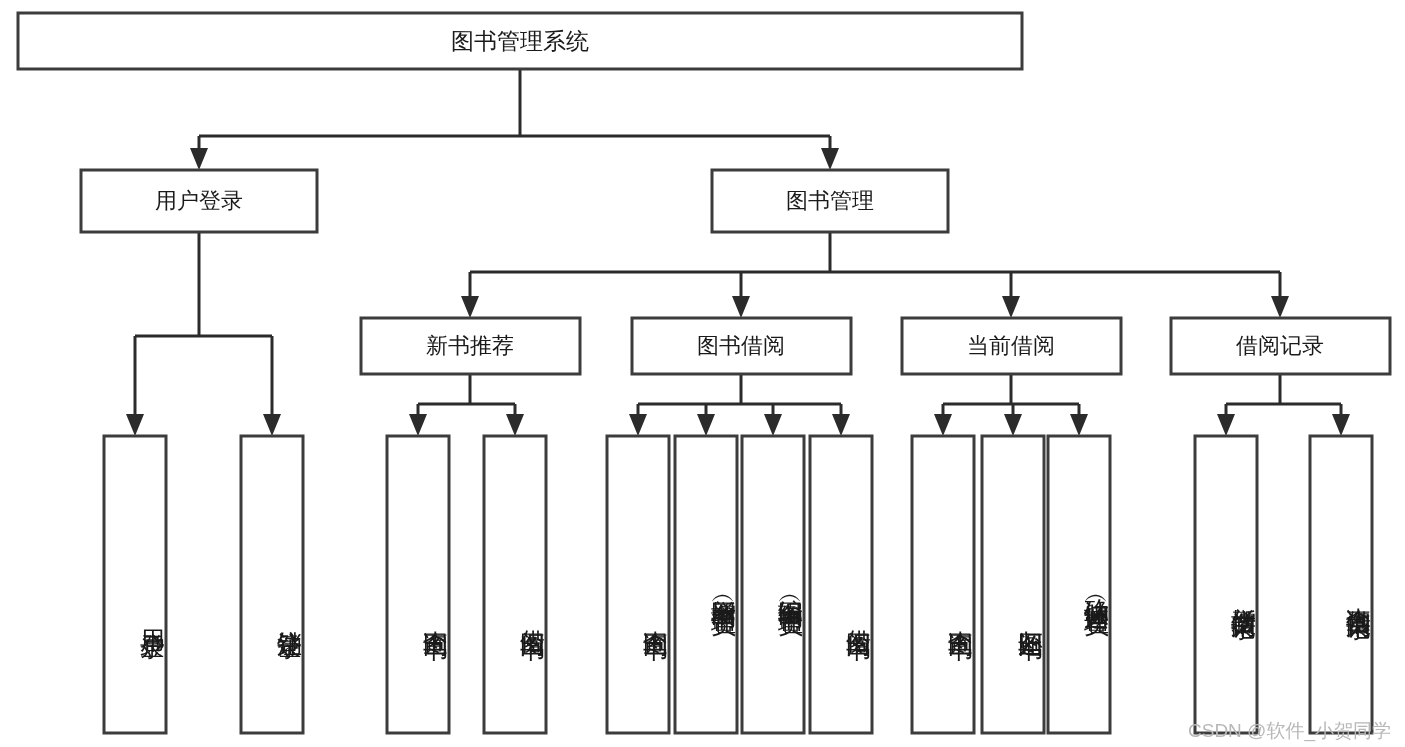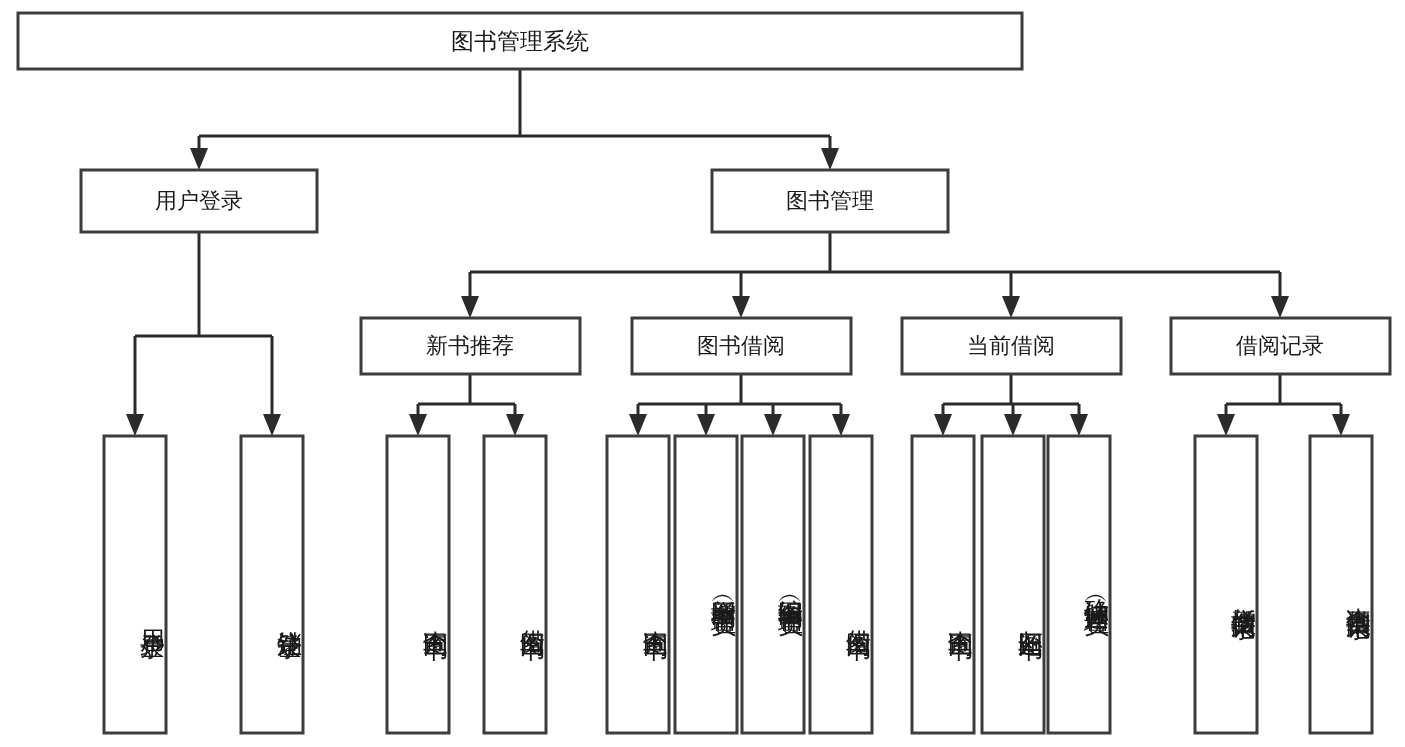--- a/index.html
+++ b/index.html
@@ -213,14 +213,15 @@
   <div class="vlabel" style="left:607px; top:495px; width:62px; height:238px;">查询图书</div>
   <div class="vlabel" style="left:675px; top:442px; width:62px; height:291px;">新增图书（管理员）</div>
   <div class="vlabel" style="left:742px; top:442px; width:62px; height:291px;">编辑图书（管理员）</div>
   <div class="vlabel" style="left:810px; top:495px; width:62px; height:238px;">借阅图书</div>
   <div class="vlabel" style="left:912px; top:495px; width:62px; height:238px;">查询图书</div>
   <div class="vlabel" style="left:982px; top:495px; width:62px; height:238px;">归还图书</div>
   <div class="vlabel" style="left:1048px; top:442px; width:62px; height:291px;">确认归还（管理员）</div>
   <div class="vlabel" style="left:1195px; top:452px; width:62px; height:281px;">新增借阅记录</div>
   <div class="vlabel" style="left:1310px; top:452px; width:62px; height:281px;">查询借阅记录</div>
 
+  <div class="watermark" style="left:1188px; top:718px;">CSDN @软件_小贺同学</div>
 
 </div>
 
 </body></html>

